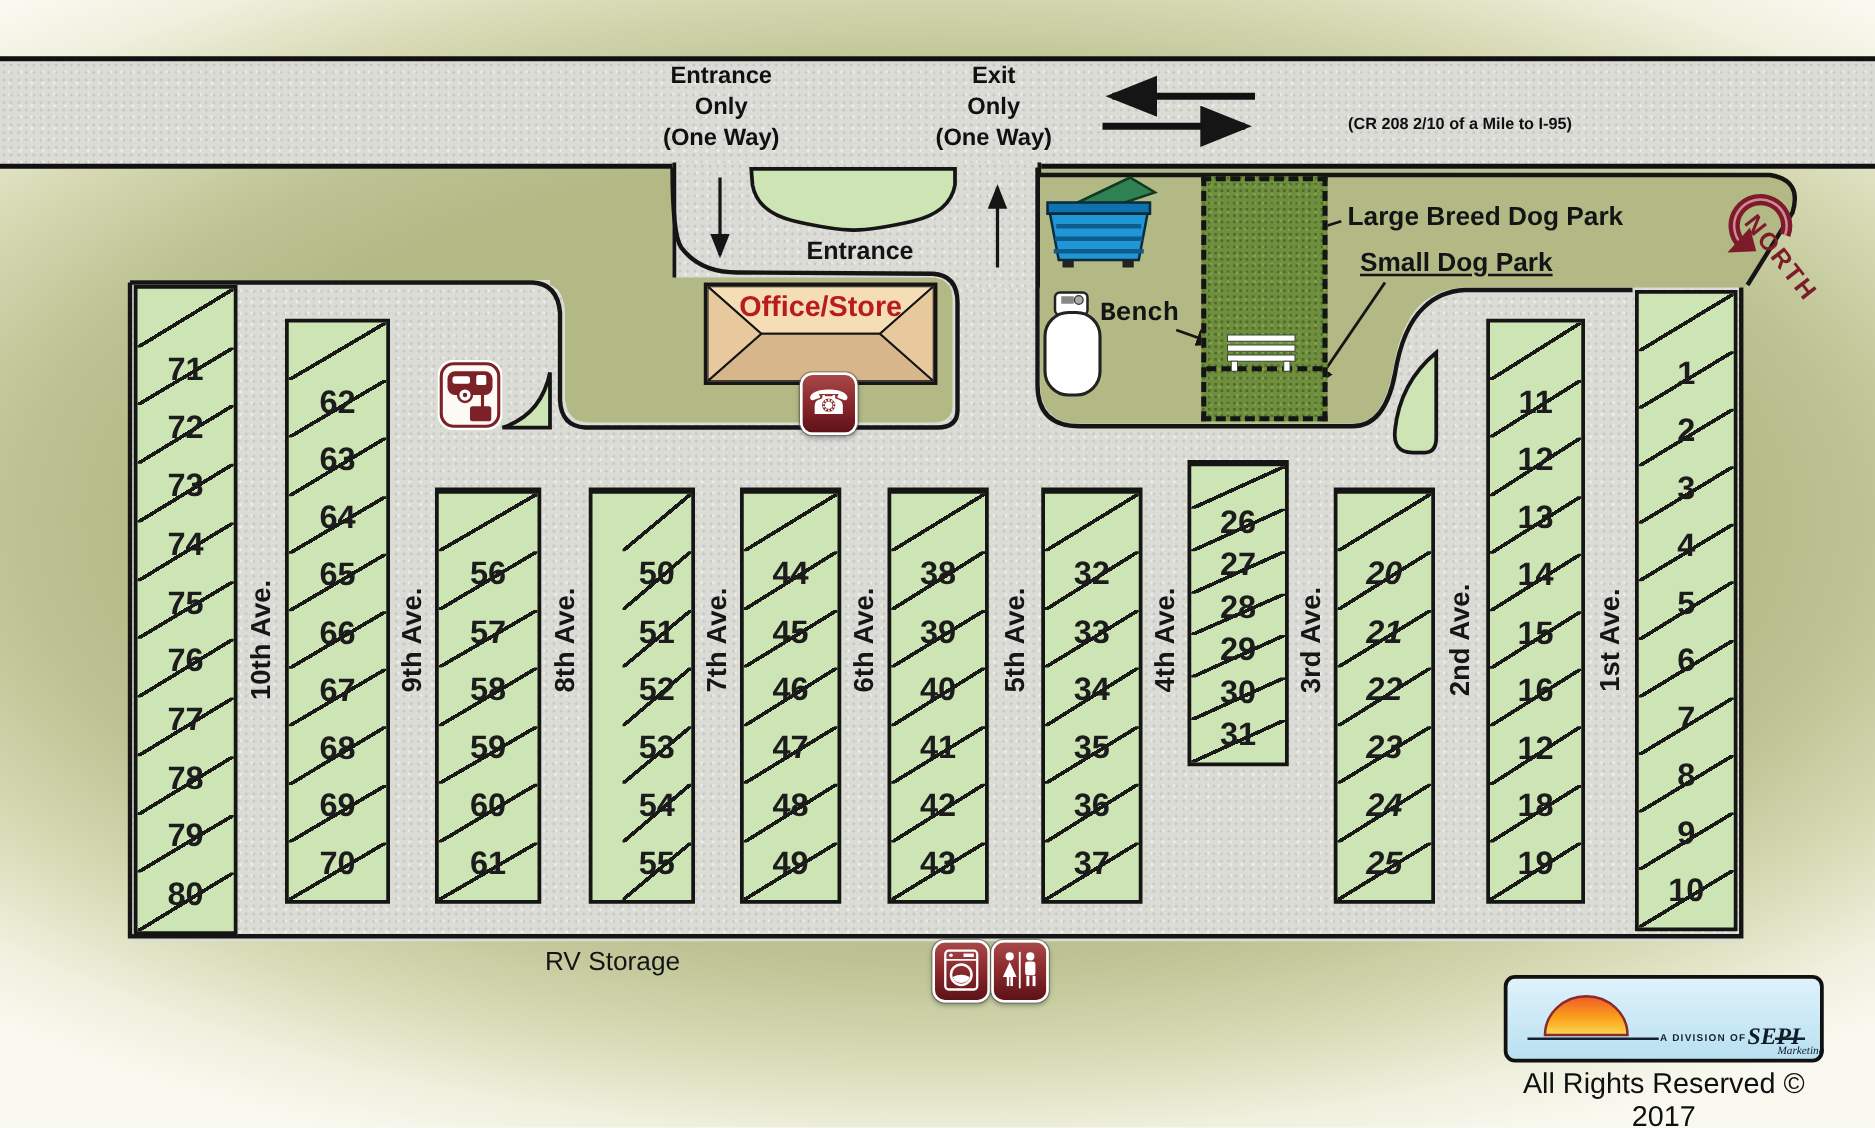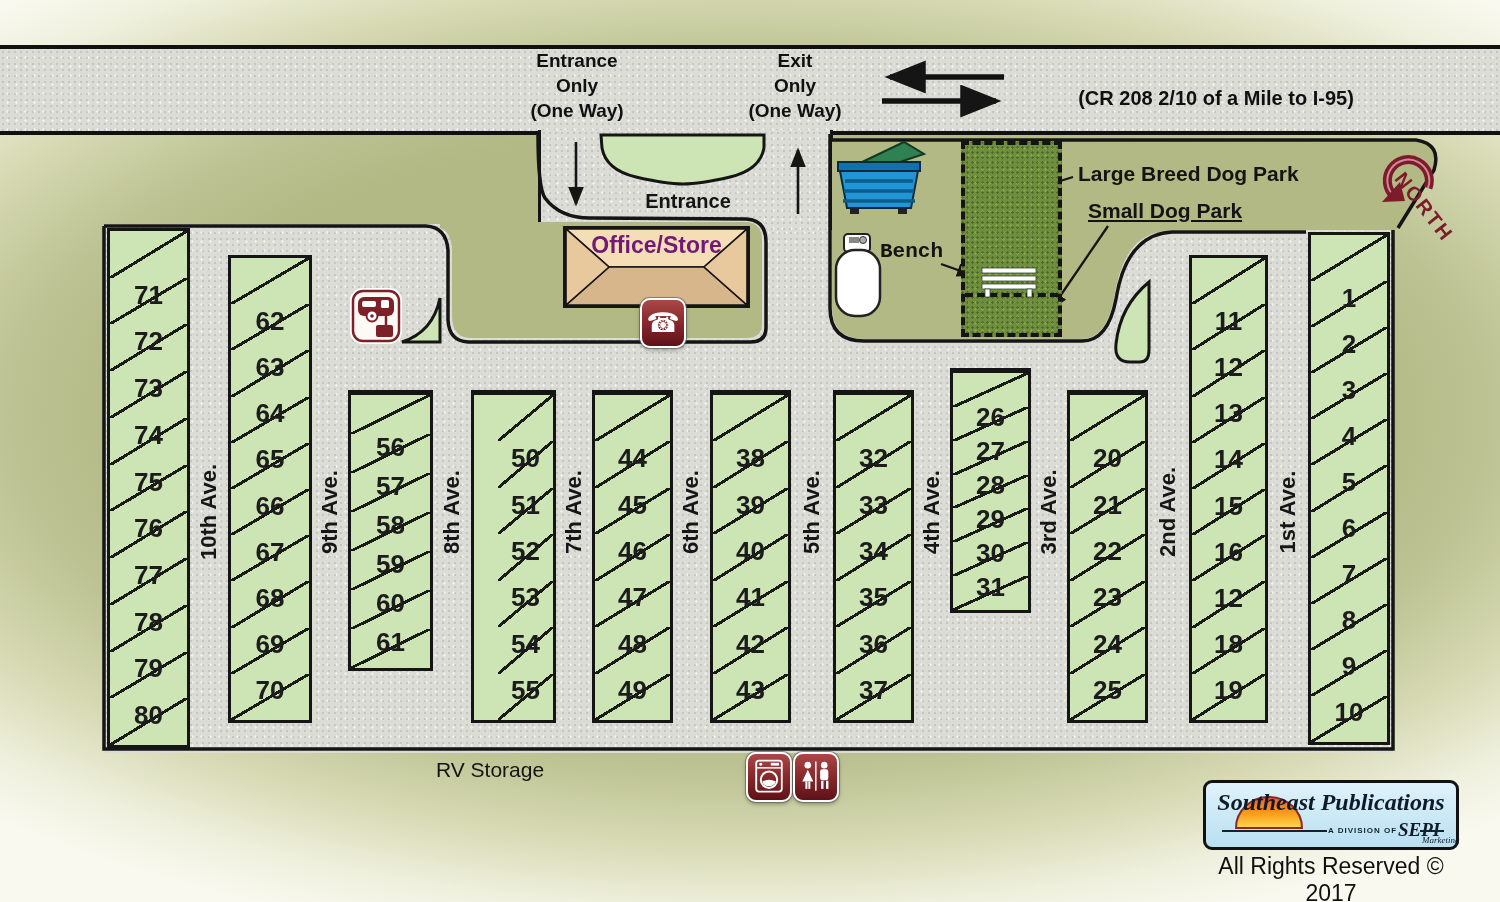--- a/index.html
+++ b/index.html
@@ -46,21 +46,21 @@
     border:4px dashed #141414;
     background-color:#6f8e3e;
     background-image:
       radial-gradient(rgba(25,55,8,.38) 1px, transparent 1.3px),
       radial-gradient(rgba(165,195,95,.42) 1px, transparent 1.3px);
     background-size:5px 5px, 7px 7px;}
   .dog-divider{left:0;right:0;top:148px;border-top:4px dashed #141414;height:0;z-index:6;}
 
   .office{left:563px;top:226px;width:187px;height:82px;z-index:5;border:3px solid #151515;box-sizing:border-box;background:#e8c99e;}
   .office .office-text{position:absolute;left:0;top:3px;width:100%;text-align:center;
-    font-size:23px;font-weight:600;color:#701a75;z-index:2;}
+    font-size:23px;font-weight:600;color:#b91c1c;z-index:2;}
 
   .mq{z-index:6;border-radius:10px;border:2px solid #fff;box-sizing:border-box;
     background:linear-gradient(#a84848 0%, #8c2b2e 45%, #5e1118 100%);
     box-shadow:0 0 0 1px rgba(90,90,90,.6), 0 2px 4px rgba(0,0,0,.35);
     display:flex;align-items:center;justify-content:center;}
   .mq .glyph{color:#fff;font-family:"DejaVu Sans",sans-serif;font-size:27px;line-height:1;transform:translateY(-1px);}
 
   .north-text{z-index:6;font-size:20px;font-weight:700;letter-spacing:2px;color:#7c1b2a;
     transform:rotate(52deg);transform-origin:left top;white-space:nowrap;}
 
@@ -126,21 +126,21 @@
   <div class="abs sign" style="left:513px;top:48px;width:128px;">
     <span style="display:block">Entrance</span>
     <span style="display:block">Only</span>
     <span style="display:block">(One Way)</span>
   </div>
   <div class="abs sign" style="left:740px;top:48px;width:110px;">
     <span style="display:block">Exit</span>
     <span style="display:block">Only</span>
     <span style="display:block">(One Way)</span>
   </div>
-  <div class="abs sign" style="left:1064px;top:86px;width:304px;font-size:20px;">
+  <div class="abs sign" style="left:1016px;top:86px;width:304px;font-size:13px;">
     <span>(CR 208 2/10 of a Mile to I-95)</span>
   </div>
 
   <div class="abs map-label" style="left:608px;top:190px;width:160px;text-align:center;font-weight:600;font-size:20px;">
     <span>Entrance</span>
   </div>
 
   <div class="abs office">
     <svg width="181" height="76" viewBox="0 0 181 76" style="position:absolute;left:0;top:0;">
       <polygon points="0,0 181,0 138,38 43,38" fill="#f5ddb6" stroke="#151515" stroke-width="1.6"></polygon>
@@ -241,21 +241,20 @@
     <svg style="position:absolute;left:26px;top:5px;" width="74" height="42" viewBox="0 0 74 42">
       <path d="M4,40 A33,31 0 0 1 70,40 Z" fill="url(#sung2)" stroke="#8a2a2e" stroke-width="2"></path>
       <defs>
         <linearGradient id="sung2" x1="0" y1="0" x2="0" y2="1">
           <stop offset="0" stop-color="#f05a28"></stop>
           <stop offset="0.55" stop-color="#f9a01b"></stop>
           <stop offset="1" stop-color="#ffd94f"></stop>
         </linearGradient>
       </defs>
     </svg>
-    <div class="logo-script">Southeast Publications</div>
     <div class="logo-line"></div>
     <div class="logo-division">A DIVISION OF</div>
     <div class="logo-sepi">SEPI</div>
     <div class="logo-marketing">Marketing</div>
     <div class="logo-line2"></div>
   </div>
   <div class="abs rights"><span>All Rights Reserved © 2017</span></div>
 
   <div id="columns-root">
       <div class="abs site-col" style="left: 107px; top: 228px; width: 83px; height: 520px;">
@@ -315,21 +314,21 @@
           <span>68</span>
         </div>
         <div class="site-cell">
           <span>69</span>
         </div>
         <div class="site-cell">
           <span>70</span>
         </div>
       </div>
       <div class="abs ave-label" style="left: 149px; top: 497px;">10th Ave.</div>
-      <div class="abs site-col short" style="left: 348px; top: 390px; width: 85px; height: 281px;">
+      <div class="abs site-col short" style="left: 348px; top: 390px; width: 85px; height: 333px;">
         <div class="site-cell blank"></div>
         <div class="site-cell">
           <span>56</span>
         </div>
         <div class="site-cell">
           <span>57</span>
         </div>
         <div class="site-cell">
           <span>58</span>
         </div>
@@ -447,21 +446,21 @@
           <span>29</span>
         </div>
         <div class="site-cell">
           <span>30</span>
         </div>
         <div class="site-cell">
           <span>31</span>
         </div>
       </div>
       <div class="abs ave-label" style="left: 872px; top: 497px;">4th Ave.</div>
-      <div class="abs site-col short" style="left: 1067px; top: 390px; width: 81px; height: 333px;">
+      <div class="abs site-col short" style="left: 1067px; top: 390px; width: 81px; height: 333px; font-style: italic;">
         <div class="site-cell blank"></div>
         <div class="site-cell">
           <span>20</span>
         </div>
         <div class="site-cell">
           <span>21</span>
         </div>
         <div class="site-cell">
           <span>22</span>
         </div>

